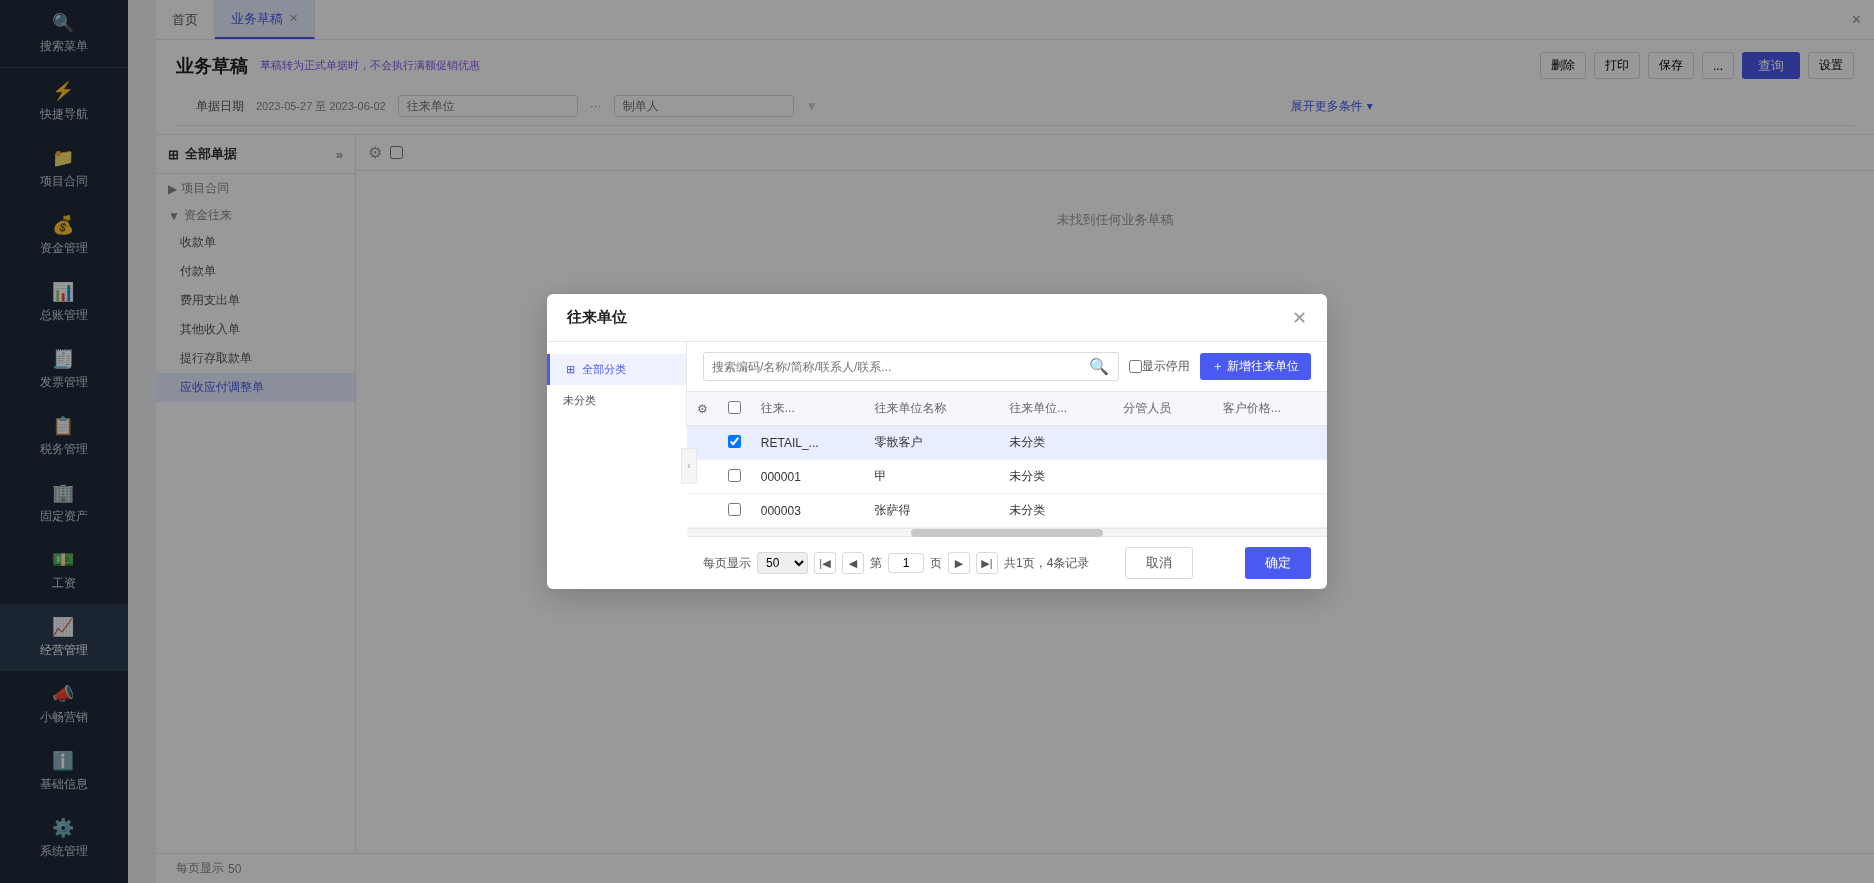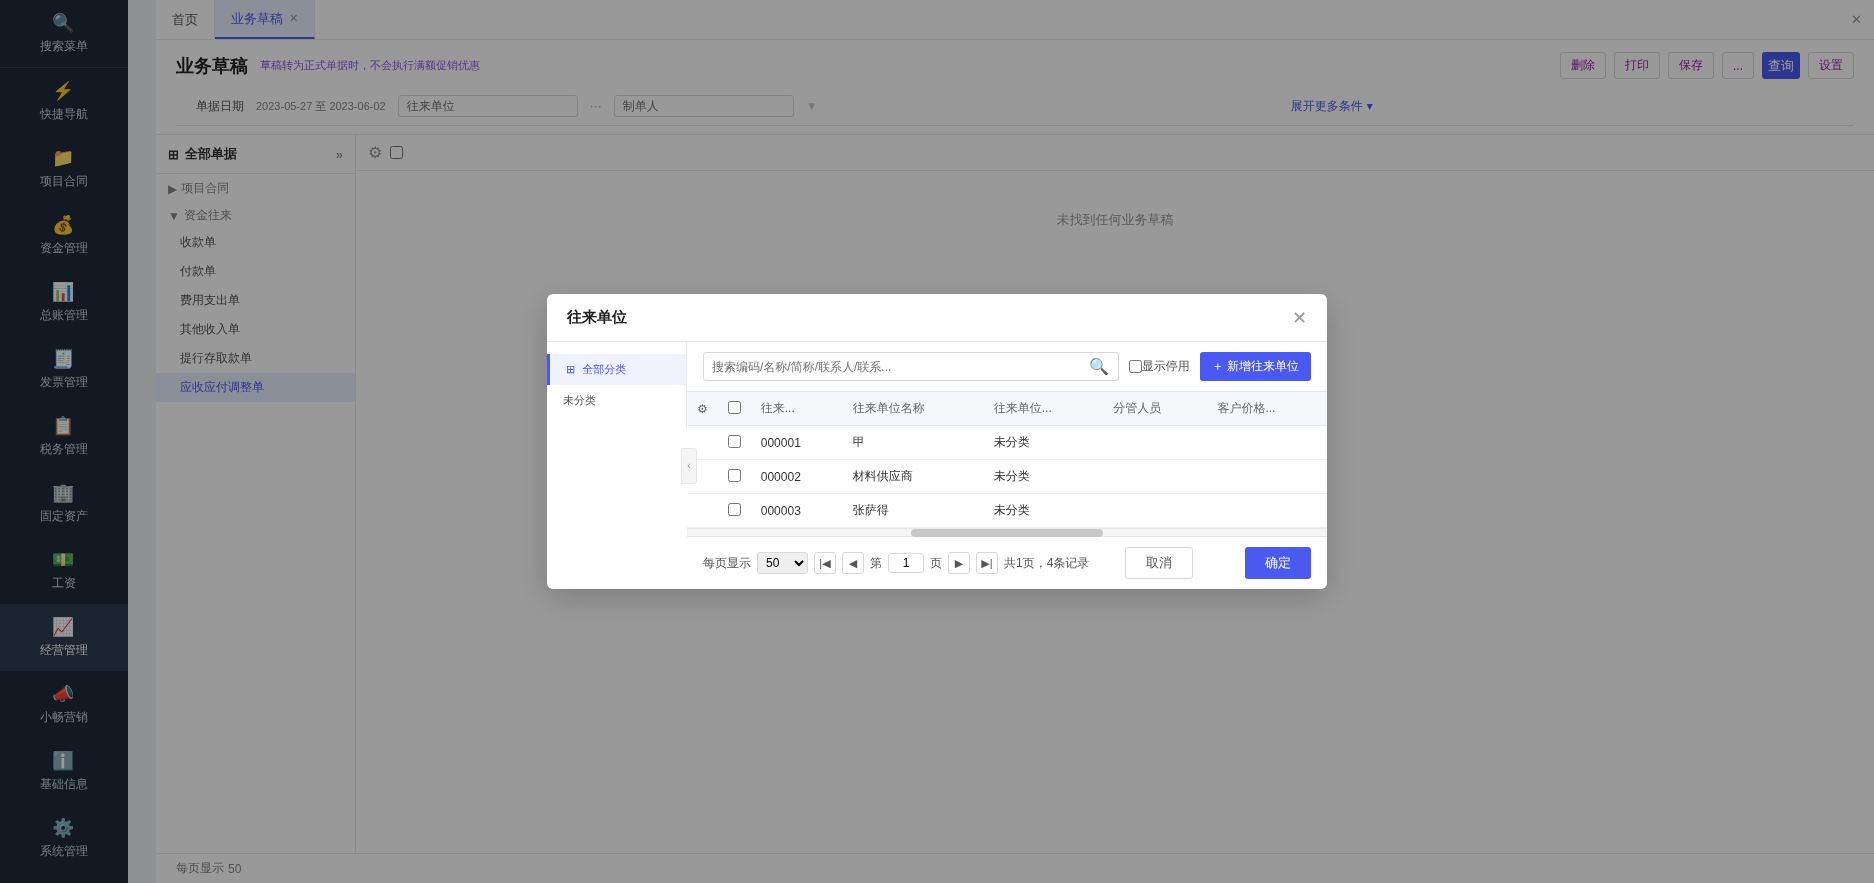--- a/index.html
+++ b/index.html
@@ -103,27 +103,27 @@
       display: flex;
       gap: 8px;
     }
     .btn-action {
       padding: 4px 10px;
       font-size: 12px;
       border: 1px solid #d9d9d9;
       background: #fff;
       cursor: pointer;
       border-radius: 3px;
-      color: #a21caf;
+      color: #000000;
     }
     .btn-primary {
       background: #4a5af0;
       color: #fff;
       border: none;
-      padding: 4px 6px;
+      padding: 4px 16px;
       border-radius: 3px;
       font-size: 13px;
       cursor: pointer;
     }
 
     
     .filter-bar {
       background: #fff;
       padding: 8px 20px;
       border-bottom: 1px solid #e8e8e8;
@@ -282,20 +282,21 @@
     }
     .dialog-main {
       flex: 1;
       display: flex;
       flex-direction: column;
       overflow: hidden;
     }
     .dialog-toolbar {
       padding: 10px 16px;
       display: flex;
+      align-items: center;
       gap: 10px;
       border-bottom: 1px solid #e8e8e8;
       flex-shrink: 0;
     }
     .search-box {
       display: flex;
       align-items: center;
       border: 1px solid #d9d9d9;
       border-radius: 3px;
       padding: 4px 8px;
@@ -639,34 +640,34 @@
                 <th class="checkbox-cell"><span>⚙</span></th>
                 <th class="checkbox-cell"><input type="checkbox" style=""></th>
                 <th>往来...</th>
                 <th>往来单位名称</th>
                 <th>往来单位...</th>
                 <th>分管人员</th>
                 <th>客户价格...</th>
               </tr>
             </thead>
             <tbody>
+              <tr class="selected">
+                <td></td>
+                <td class="checkbox-cell"><input type="checkbox" checked="" style=""></td>
+                <td>RETAIL_...</td>
+                <td>零散客户</td>
+                <td>未分类</td>
+                <td></td>
+                <td></td>
+              </tr>
               <tr>
                 <td></td>
                 <td class="checkbox-cell"><input type="checkbox" style=""></td>
                 <td>000001</td>
                 <td>甲</td>
-                <td>未分类</td>
-                <td></td>
-                <td></td>
-              </tr>
-              <tr>
-                <td></td>
-                <td class="checkbox-cell"><input type="checkbox" style=""></td>
-                <td>000002</td>
-                <td>材料供应商</td>
                 <td>未分类</td>
                 <td></td>
                 <td></td>
               </tr>
               <tr>
                 <td></td>
                 <td class="checkbox-cell"><input type="checkbox" style=""></td>
                 <td>000003</td>
                 <td>张萨得</td>
                 <td>未分类</td>

